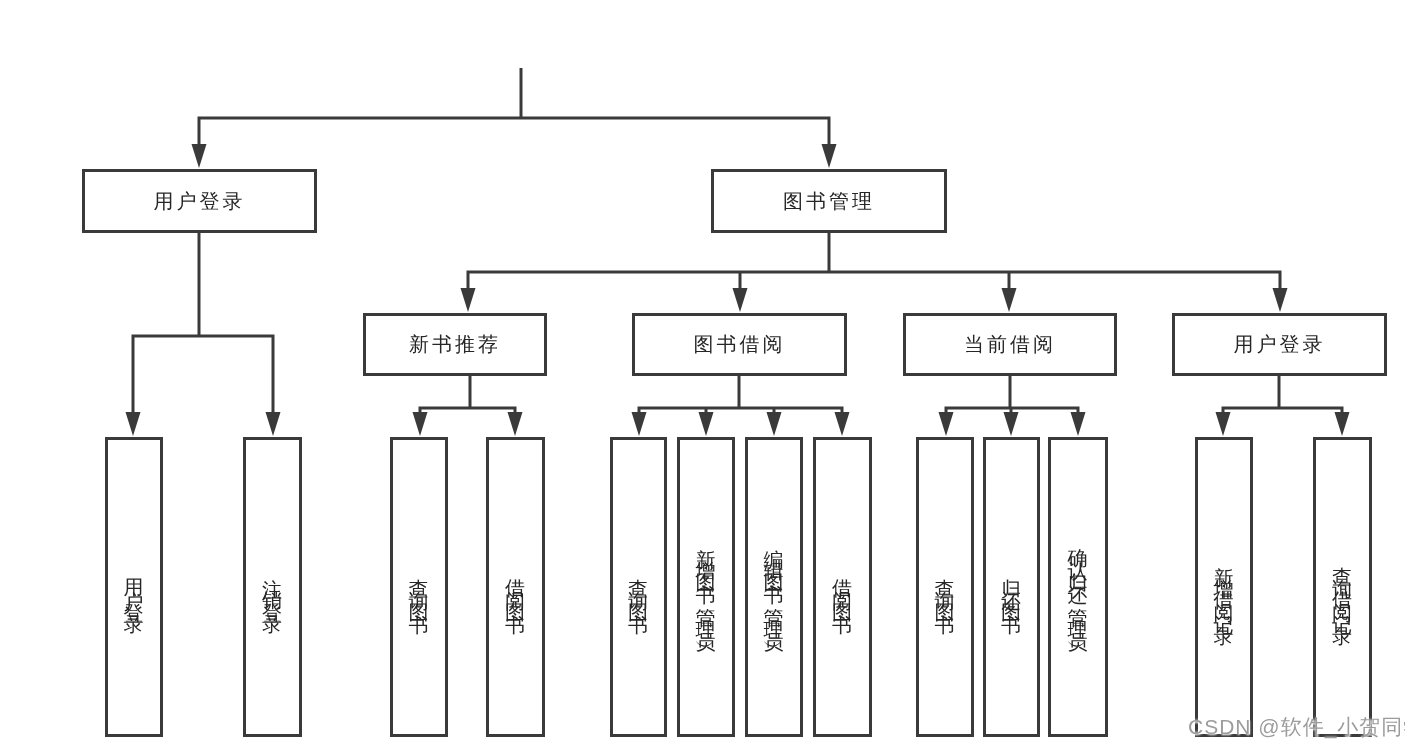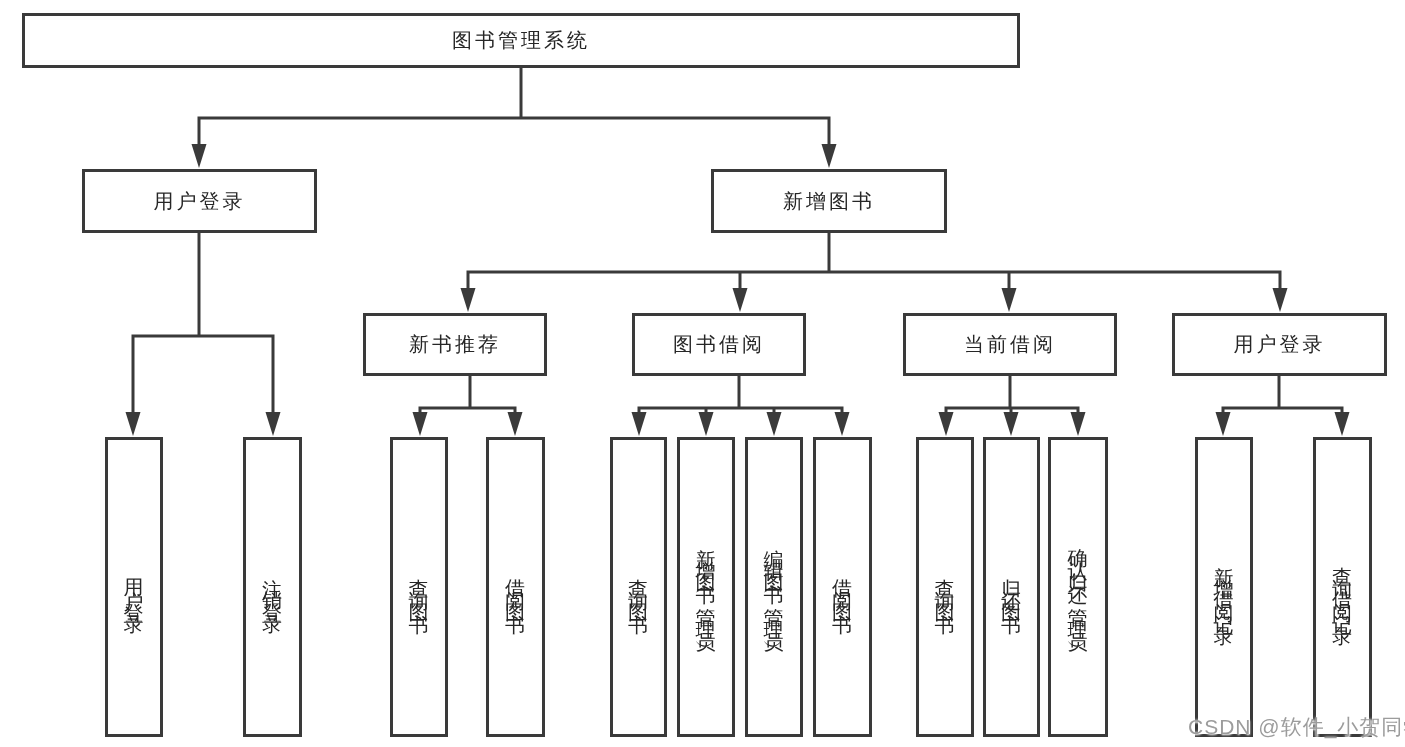--- a/index.html
+++ b/index.html
@@ -85,35 +85,32 @@
     </g>
 
     <g>
       <path d="M1279 376 V408"></path>
       <path d="M1223 414 V408 H1342 V414"></path>
       <polygon fill="#3a3a3a" stroke="none" points="1215.5,412 1230.5,412 1223,436"></polygon>
       <polygon fill="#3a3a3a" stroke="none" points="1334.5,412 1349.5,412 1342,436"></polygon>
     </g>
   </svg>
 
-  <div class="box" style="left:22px; top:13px; width:998px; height:55px;">
-    <span class="hlabel">图书管理系统</span>
-  </div>
 
   <div class="box" style="left:82px; top:169px; width:235px; height:64px;">
     <span class="hlabel">用户登录</span>
   </div>
   <div class="box" style="left:711px; top:169px; width:236px; height:64px;">
-    <span class="hlabel">新增图书</span>
+    <span class="hlabel">图书管理</span>
   </div>
 
   <div class="box" style="left:363px; top:313px; width:184px; height:63px;">
     <span class="hlabel">新书推荐</span>
   </div>
-  <div class="box" style="left:632px; top:313px; width:174px; height:63px;">
+  <div class="box" style="left:632px; top:313px; width:215px; height:63px;">
     <span class="hlabel">图书借阅</span>
   </div>
   <div class="box" style="left:903px; top:313px; width:214px; height:63px;text-align:center;">
     <span class="hlabel">当前借阅</span>
   </div>
   <div class="box" style="left:1172px; top:313px; width:215px; height:63px;">
     <span class="hlabel">用户登录</span>
   </div>
 
   <div class="box" style="left:105px; top:437px; width:58px; height:300px;">

